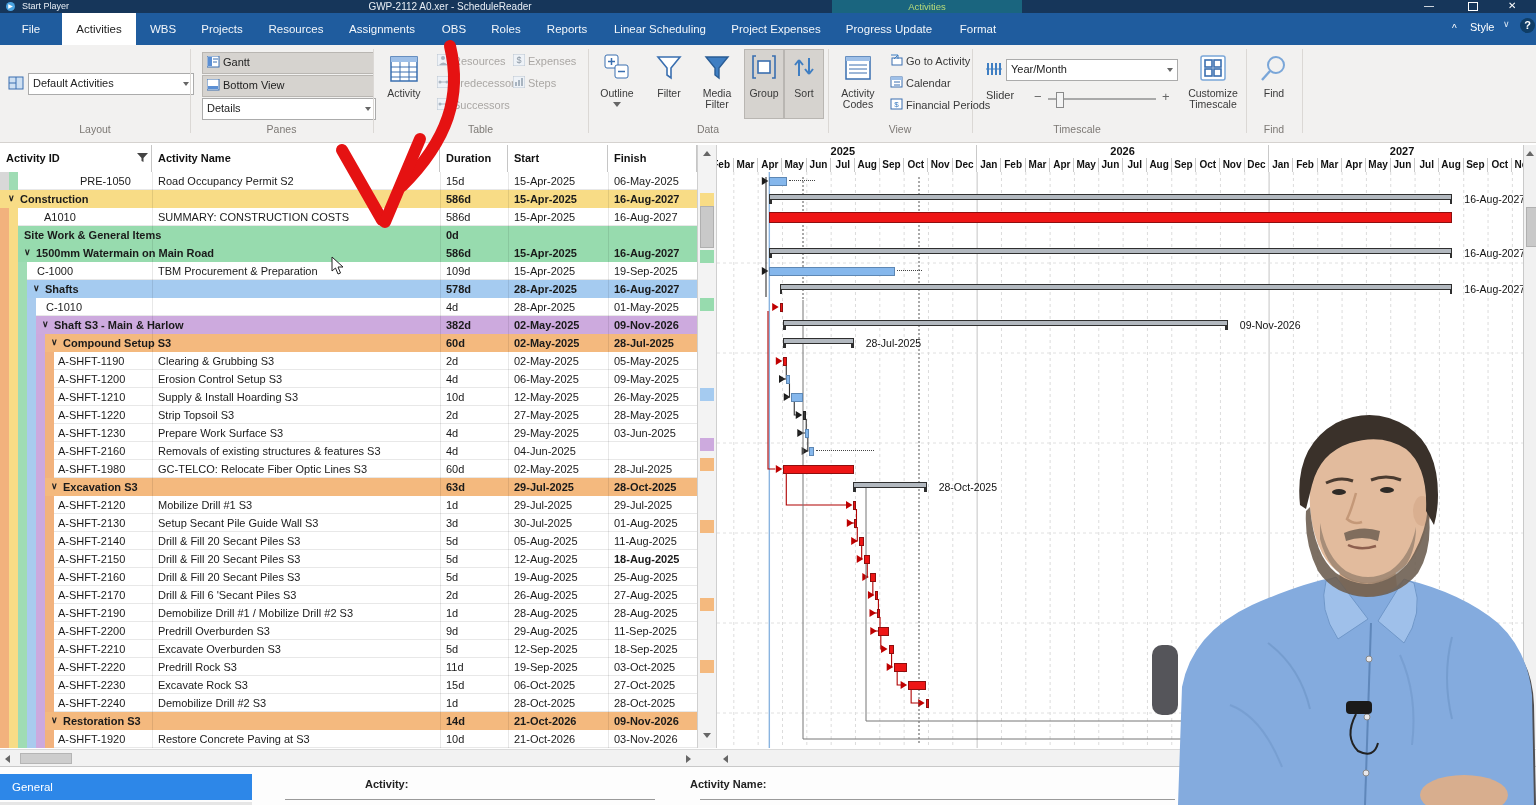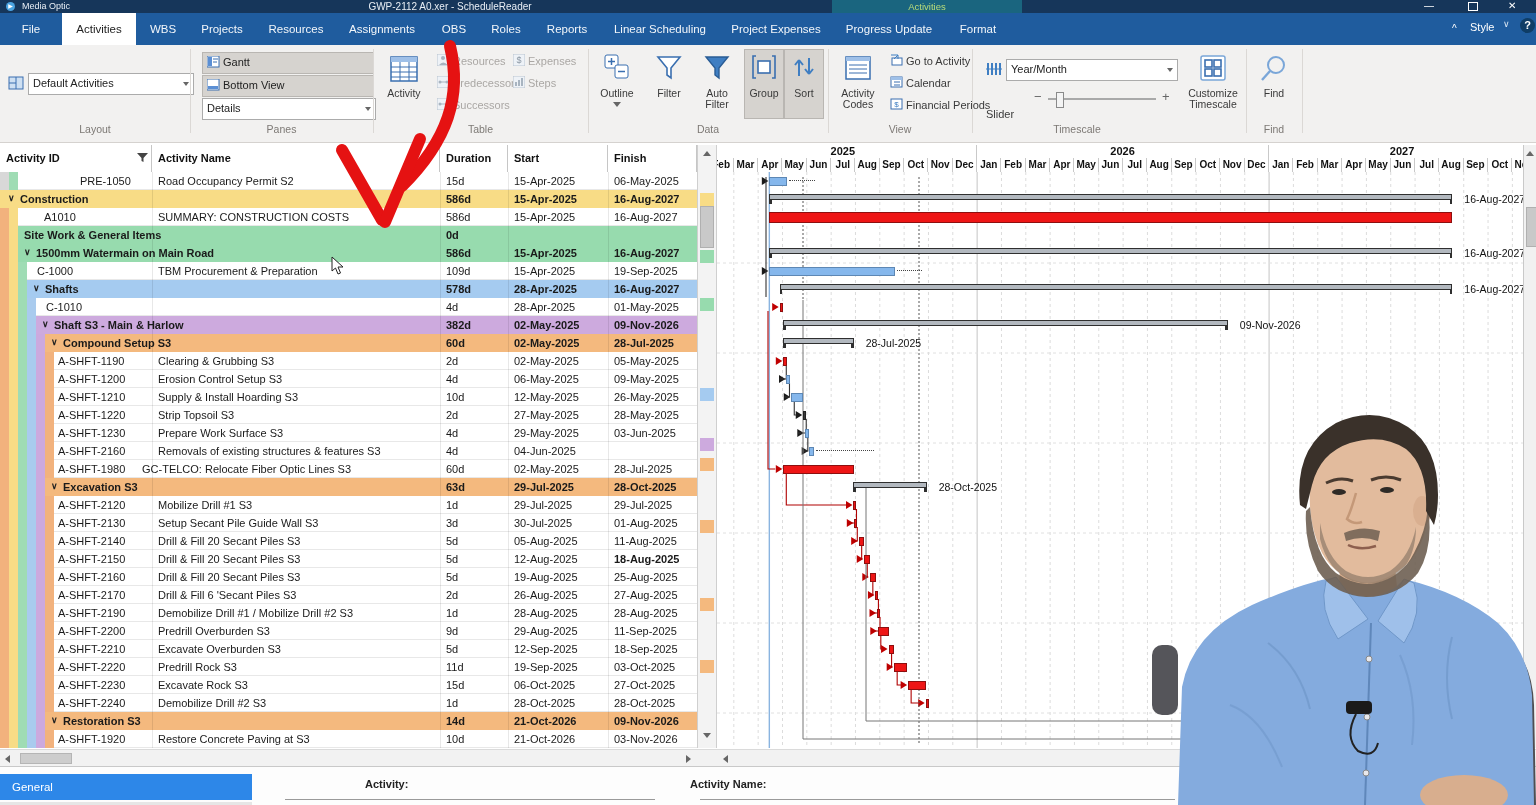--- a/index.html
+++ b/index.html
@@ -68,21 +68,21 @@
   
   #arrow-ann,#cursor,#person{pointer-events:none;}
 </style>
 </head>
 <body>
 
 <div id="app">
 
   <div class="abs" id="titlebar">
     <span class="abs" style="left:6px;top:2px;width:9px;height:9px;border-radius:50%;background:#4aa3e0;color:#fff;font-size:6px;line-height:9px;text-align:center;">▶</span>
-    <span class="abs" style="left:22px;top:1px;">Media Optic</span>
+    <span class="abs" style="left:22px;top:1px;">Start Player</span>
     <span class="abs" style="left:300px;top:1px;width:300px;text-align:center;font-size:10px;">GWP-2112 A0.xer - ScheduleReader</span>
     <span class="abs" style="left:1424px;top:0px;color:#fff;font-size:10px;">—</span>
     <span class="abs" style="left:1468px;top:2px;width:8px;height:7px;border:1px solid #fff;"></span>
     <span class="abs" style="left:1508px;top:0px;color:#fff;font-size:10px;">✕</span>
   </div>
 
   <div class="abs" id="ctxblock"></div>
   <div class="abs" id="ctxlabel">Activities</div>
 
   <div class="abs" id="tabbar">
@@ -214,21 +214,21 @@
       <div class="bigbtn" style="left:58px;width:46px;">
         <span class="bico"><svg width="28" height="28">
               <path d="M3 3 L25 3 L16 14 L16 24 L12 21 L12 14 Z" fill="#fff" stroke="#3a6fb0" stroke-width="1.6"></path>
             </svg></span>
         <span class="blab">Filter</span>
       </div>
       <div class="bigbtn" style="left:106px;width:46px;">
         <span class="bico"><svg width="28" height="28">
               <path d="M3 3 L25 3 L16 14 L16 24 L12 21 L12 14 Z" fill="#3f7ec2" stroke="#2a5c94" stroke-width="1.4"></path>
             </svg></span>
-        <span class="blab">Auto Filter</span>
+        <span class="blab">Media Filter</span>
       </div>
       <div class="bigbtn pressed" style="left:156px;width:38px;">
         <span class="bico"><svg width="26" height="26">
               <path d="M5 2 L2 2 L2 24 L5 24" fill="none" stroke="#3a6fb0" stroke-width="1.6"></path>
               <path d="M21 2 L24 2 L24 24 L21 24" fill="none" stroke="#3a6fb0" stroke-width="1.6"></path>
               <rect x="7" y="7" width="12" height="12" fill="#fff" stroke="#3a6fb0" stroke-width="1.6"></rect>
             </svg></span>
         <span class="blab">Group</span>
       </div>
       <div class="bigbtn pressed" style="left:196px;width:38px;">
@@ -282,21 +282,21 @@
         <svg width="16" height="16">
             <line x1="2" y1="2" x2="2" y2="14" stroke="#3f7ec2" stroke-width="2"></line>
             <line x1="6" y1="2" x2="6" y2="14" stroke="#3f7ec2" stroke-width="2"></line>
             <line x1="10" y1="2" x2="10" y2="14" stroke="#3f7ec2" stroke-width="2"></line>
             <line x1="14" y1="2" x2="14" y2="14" stroke="#3f7ec2" stroke-width="2"></line>
             <line x1="0" y1="8" x2="16" y2="8" stroke="#3f7ec2"></line>
           </svg></span>
       <div class="dropdown" style="left:34px;top:14px;width:162px;">
         <span>Year/Month</span><i class="caret"></i>
       </div>
-      <span class="abs" style="left:14px;top:63px;color:#3a3a3a;">Slider</span>
+      <span class="abs" style="left:14px;top:44px;color:#3a3a3a;">Slider</span>
       <span class="abs" style="left:62px;top:44px;color:#666;font-size:13px;">−</span>
       <div class="abs" style="left:76px;top:53px;width:108px;height:2px;background:#a9a9a9;">
         <div class="abs" style="left:8px;top:-6px;width:6px;height:14px;background:#f4f4f4;border:1px solid #8a8a8a;"></div>
       </div>
       <span class="abs" style="left:190px;top:44px;color:#666;font-size:13px;">+</span>
       <div class="bigbtn" style="left:212px;width:58px;">
         <span class="bico"><svg width="28" height="28">
               <rect x="2" y="2" width="24" height="24" rx="2" fill="#fff" stroke="#7aa6d8" stroke-width="1.5"></rect>
               <rect x="6" y="6" width="7" height="7" fill="none" stroke="#3a6fb0" stroke-width="1.6"></rect>
               <rect x="15" y="6" width="7" height="7" fill="none" stroke="#3a6fb0" stroke-width="1.6"></rect>
@@ -580,21 +580,21 @@
         <div class="strip" style="left: 9px; background: rgb(248, 220, 134);"></div>
         <div class="strip" style="left: 18px; background: rgb(159, 220, 180);"></div>
         <div class="strip" style="left: 27px; background: rgb(169, 203, 238);"></div>
         <div class="strip" style="left: 36px; background: rgb(204, 169, 222);"></div>
         <div class="strip" style="left: 45px; background: rgb(242, 178, 125);"></div>
         <div class="cellsep" style="left: 152px;"></div>
         <div class="cellsep" style="left: 440px;"></div>
         <div class="cellsep" style="left: 508px;"></div>
         <div class="cellsep" style="left: 608px;"></div>
         <div class="ct" style="left: 58px; width: 92px;">A-SHFT-1980</div>
-        <div class="ct" style="left: 142px; width: 278px;">GC-TELCO: Relocate Fiber Optic Lines S3</div>
+        <div class="ct" style="left: 158px; width: 278px;">GC-TELCO: Relocate Fiber Optic Lines S3</div>
         <div class="ct" style="left: 446px; width: 58px;">60d</div>
         <div class="ct" style="left: 514px; width: 90px;">02-May-2025</div>
         <div class="ct" style="left: 614px; width: 80px;">28-Jul-2025</div>
       </div>
       <div class="trow" style="top: 306px;">
         <div class="strip" style="left: 0px; background: rgb(242, 178, 125);"></div>
         <div class="strip" style="left: 9px; background: rgb(248, 220, 134);"></div>
         <div class="strip" style="left: 18px; background: rgb(159, 220, 180);"></div>
         <div class="strip" style="left: 27px; background: rgb(169, 203, 238);"></div>
         <div class="strip" style="left: 36px; background: rgb(204, 169, 222);"></div>

